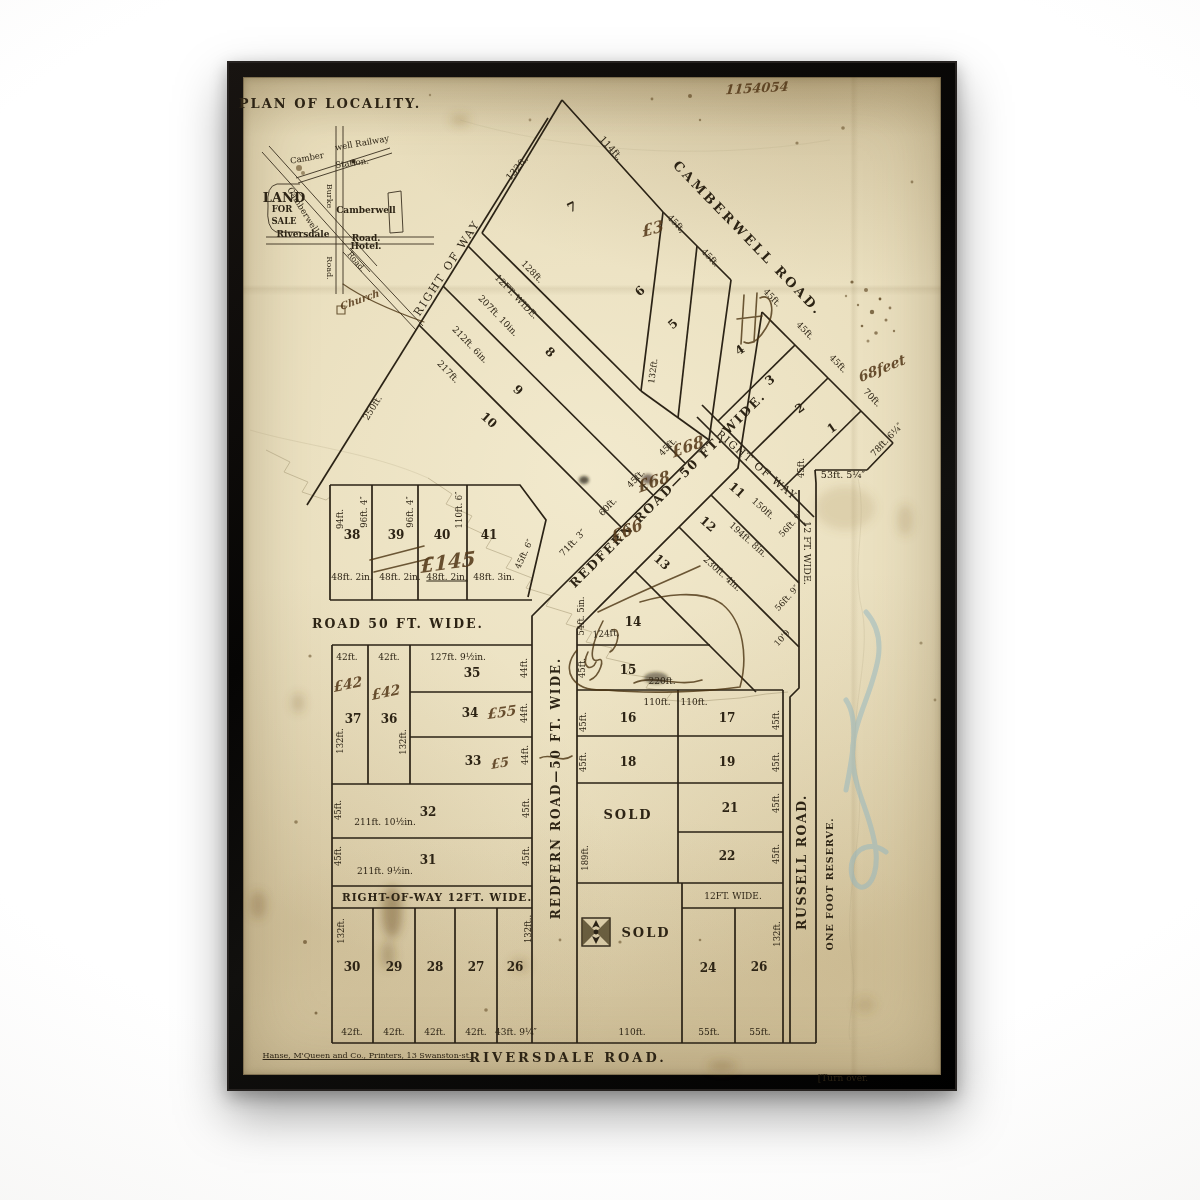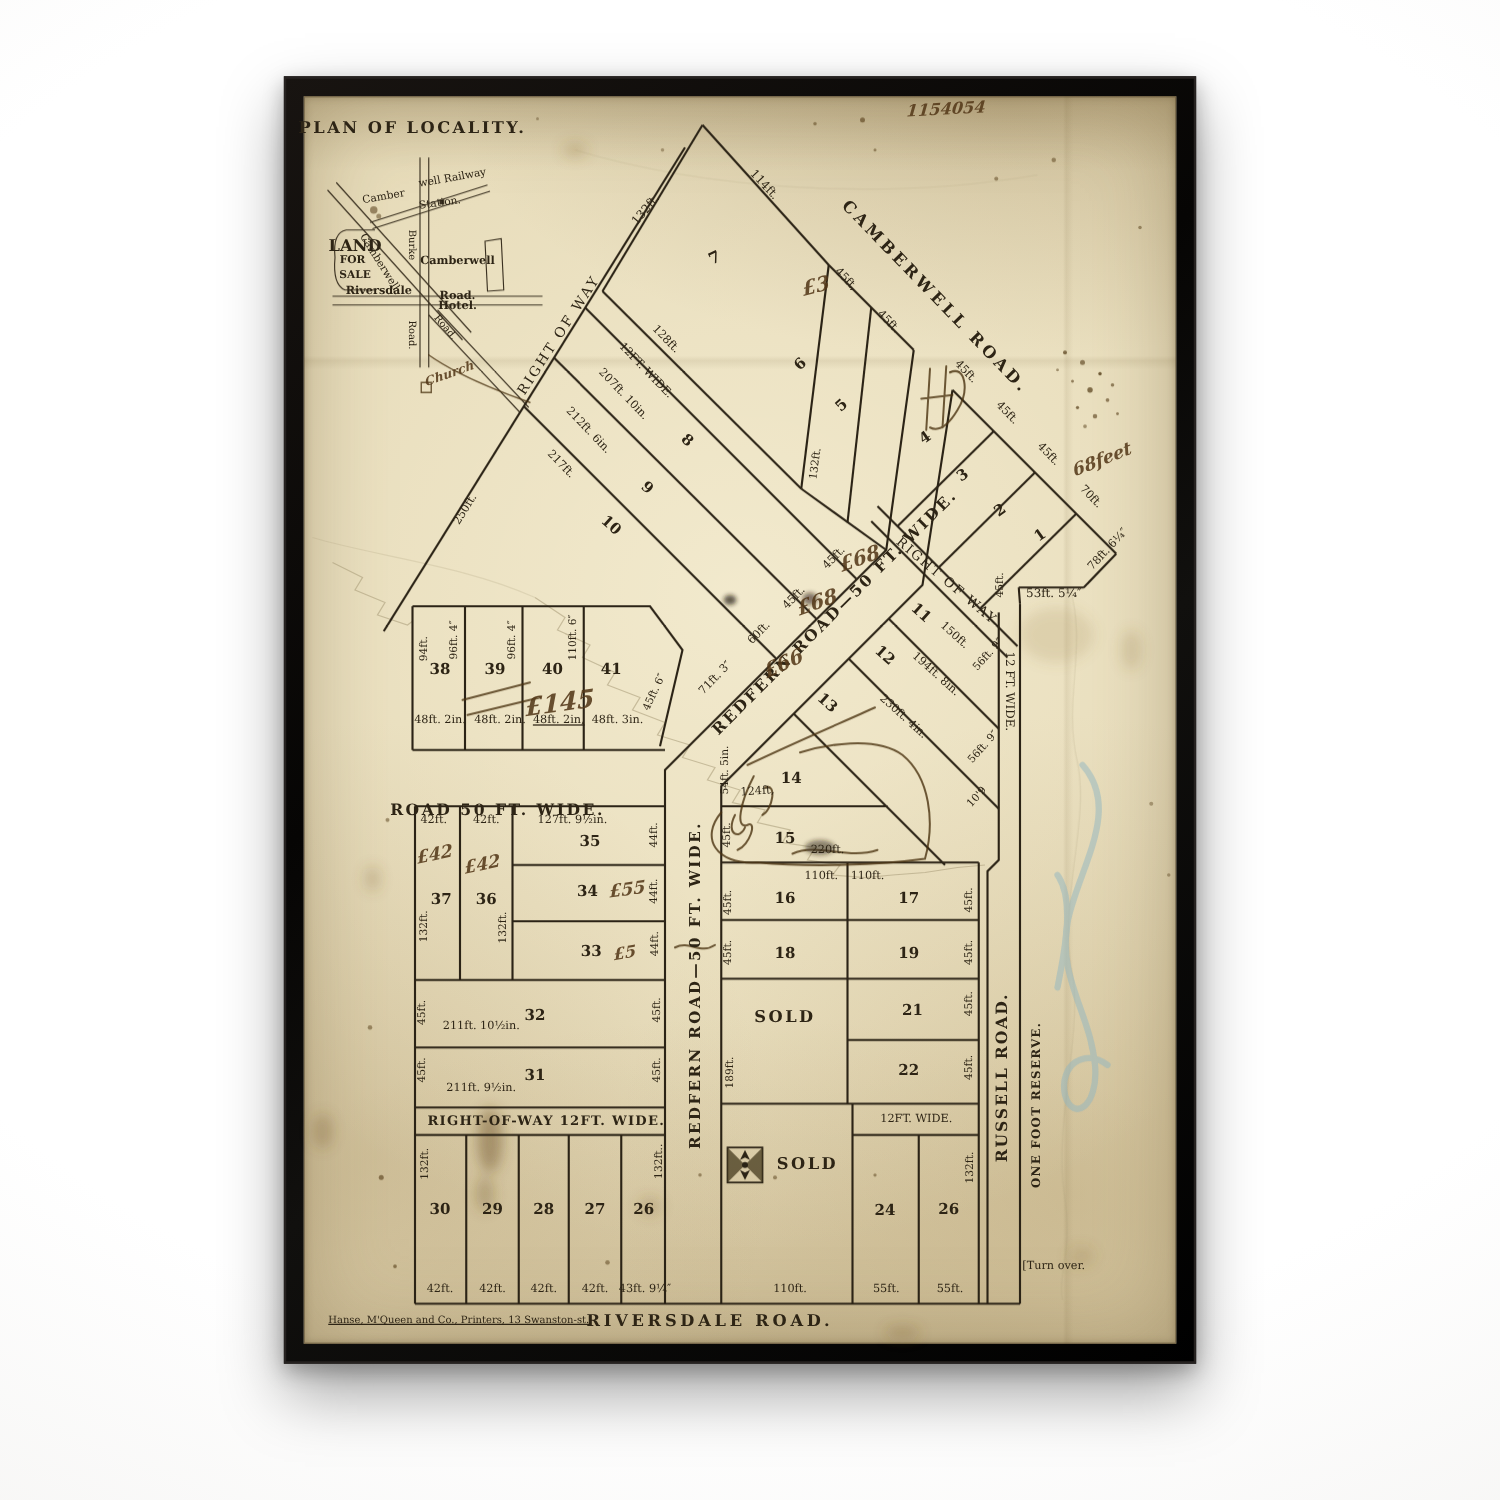--- a/index.html
+++ b/index.html
@@ -280,21 +280,21 @@
       <span class="lbl p" style="left: 524px; top: 554px; font-size: 8.5px; transform: translate(-50%, -50%) rotate(-65deg);">45ft. 6″</span>
       <span class="lbl b" style="left: 352px; top: 535px; font-size: 12px; transform: translate(-50%, -50%) rotate(0deg);">38</span>
       <span class="lbl b" style="left: 396px; top: 535px; font-size: 12px; transform: translate(-50%, -50%) rotate(0deg); text-align: right;">39</span>
       <span class="lbl b" style="left: 442px; top: 535px; font-size: 12px; transform: translate(-50%, -50%) rotate(0deg);">40</span>
       <span class="lbl b" style="left: 489px; top: 535px; font-size: 12px; transform: translate(-50%, -50%) rotate(0deg);">41</span>
       <span class="lbl h" style="left: 448px; top: 562px; font-size: 20px; transform: translate(-50%, -50%) rotate(-8deg) skewX(-8deg);">£145</span>
       <span class="lbl p" style="left: 352px; top: 577px; font-size: 9px; transform: translate(-50%, -50%) rotate(0deg);">48ft. 2in.</span>
       <span class="lbl p" style="left: 400px; top: 577px; font-size: 9px; transform: translate(-50%, -50%) rotate(0deg);">48ft. 2in.</span>
       <span class="lbl p" style="left: 447px; top: 577px; font-size: 9px; transform: translate(-50%, -50%) rotate(0deg); text-decoration: underline;">48ft. 2in,</span>
       <span class="lbl p" style="left: 494px; top: 577px; font-size: 9px; transform: translate(-50%, -50%) rotate(0deg);">48ft. 3in.</span>
-      <span class="lbl b" style="left: 398px; top: 648px; font-size: 12.5px; letter-spacing: 2px; transform: translate(-50%, -50%) rotate(0deg);">ROAD 50 FT. WIDE.</span>
+      <span class="lbl b" style="left: 398px; top: 624px; font-size: 12.5px; letter-spacing: 2px; transform: translate(-50%, -50%) rotate(0deg);">ROAD 50 FT. WIDE.</span>
       <span class="lbl p" style="left: 581px; top: 616px; font-size: 8.5px; transform: translate(-50%, -50%) rotate(-90deg);">54ft. 5in.</span>
       <span class="lbl p" style="left: 347px; top: 657px; font-size: 9px; transform: translate(-50%, -50%) rotate(0deg);">42ft.</span>
       <span class="lbl p" style="left: 389px; top: 657px; font-size: 9px; transform: translate(-50%, -50%) rotate(0deg);">42ft.</span>
       <span class="lbl p" style="left: 458px; top: 657px; font-size: 9px; transform: translate(-50%, -50%) rotate(0deg);">127ft. 9½in.</span>
       <span class="lbl b" style="left: 472px; top: 673px; font-size: 12px; transform: translate(-50%, -50%) rotate(0deg);">35</span>
       <span class="lbl p" style="left: 524px; top: 668px; font-size: 8.5px; transform: translate(-50%, -50%) rotate(-90deg);">44ft.</span>
       <span class="lbl h" style="left: 348px; top: 684px; font-size: 14px; transform: translate(-50%, -50%) rotate(-12deg) skewX(-8deg);">£42</span>
       <span class="lbl h" style="left: 386px; top: 692px; font-size: 14px; transform: translate(-50%, -50%) rotate(-12deg) skewX(-8deg);">£42</span>
       <span class="lbl b" style="left: 353px; top: 719px; font-size: 12px; transform: translate(-50%, -50%) rotate(0deg);">37</span>
       <span class="lbl b" style="left: 389px; top: 719px; font-size: 12px; transform: translate(-50%, -50%) rotate(0deg);">36</span>
@@ -354,15 +354,15 @@
       <span class="lbl b" style="left: 708px; top: 968px; font-size: 12px; transform: translate(-50%, -50%) rotate(0deg);">24</span>
       <span class="lbl b" style="left: 759px; top: 967px; font-size: 12px; transform: translate(-50%, -50%) rotate(0deg);">26</span>
       <span class="lbl p" style="left: 777px; top: 934px; font-size: 8.5px; transform: translate(-50%, -50%) rotate(-90deg);">132ft.</span>
       <span class="lbl p" style="left: 632px; top: 1032px; font-size: 9px; transform: translate(-50%, -50%) rotate(0deg);">110ft.</span>
       <span class="lbl p" style="left: 709px; top: 1032px; font-size: 9px; transform: translate(-50%, -50%) rotate(0deg);">55ft.</span>
       <span class="lbl p" style="left: 760px; top: 1032px; font-size: 9px; transform: translate(-50%, -50%) rotate(0deg);">55ft.</span>
       <span class="lbl b" style="left: 802px; top: 862px; font-size: 12.5px; letter-spacing: 1.5px; transform: translate(-50%, -50%) rotate(-90deg);">RUSSELL ROAD.</span>
       <span class="lbl b" style="left: 830px; top: 884px; font-size: 9.5px; letter-spacing: 1px; transform: translate(-50%, -50%) rotate(-90deg);">ONE FOOT RESERVE.</span>
       <span class="lbl b" style="left: 568px; top: 1057px; font-size: 13px; letter-spacing: 3px; transform: translate(-50%, -50%) rotate(0deg);">RIVERSDALE ROAD.</span>
       <span class="lbl p" style="left: 367px; top: 1056px; font-size: 8px; transform: translate(-50%, -50%) rotate(0deg); text-decoration: underline;">Hanse, M'Queen and Co., Printers, 13 Swanston-st.</span>
-      <span class="lbl p" style="left: 843px; top: 1014px; font-size: 9px; transform: translate(-50%, -50%) rotate(0deg);">[Turn over.</span>
+      <span class="lbl p" style="left: 843px; top: 1078px; font-size: 9px; transform: translate(-50%, -50%) rotate(0deg);">[Turn over.</span>
     </div>
 </div>
 
 </body></html>

